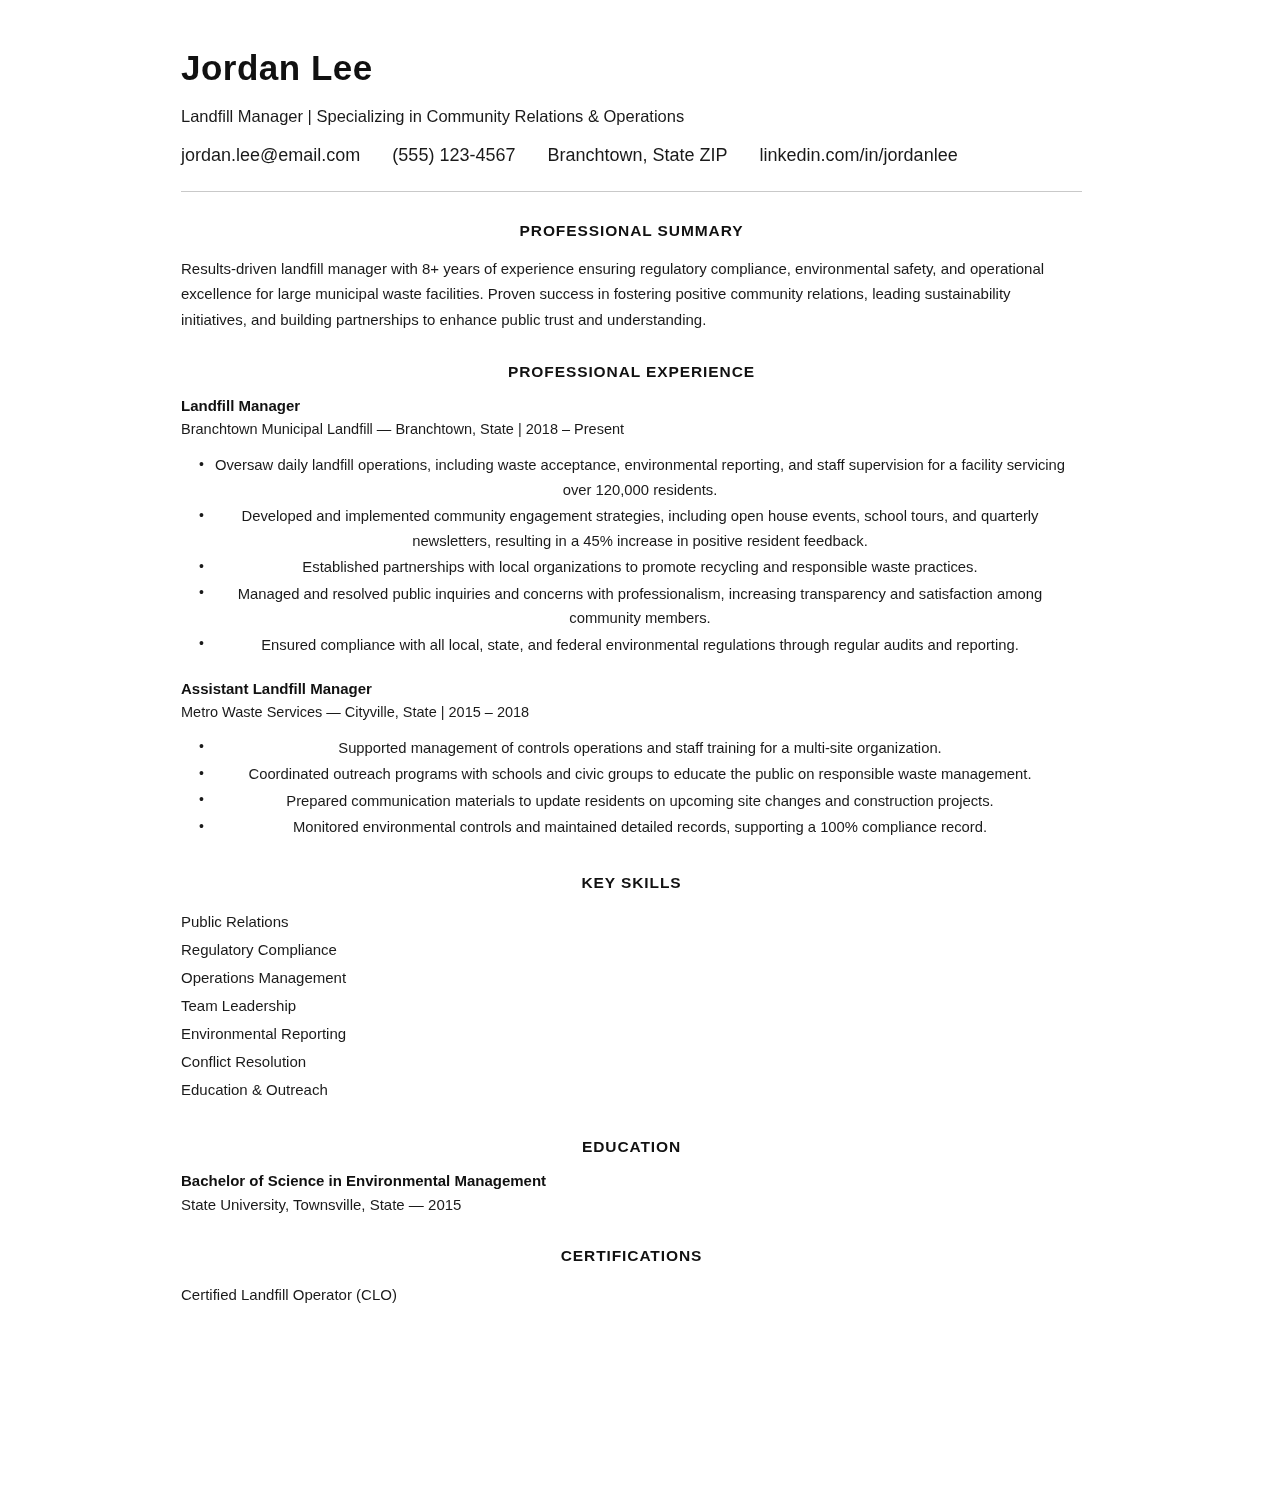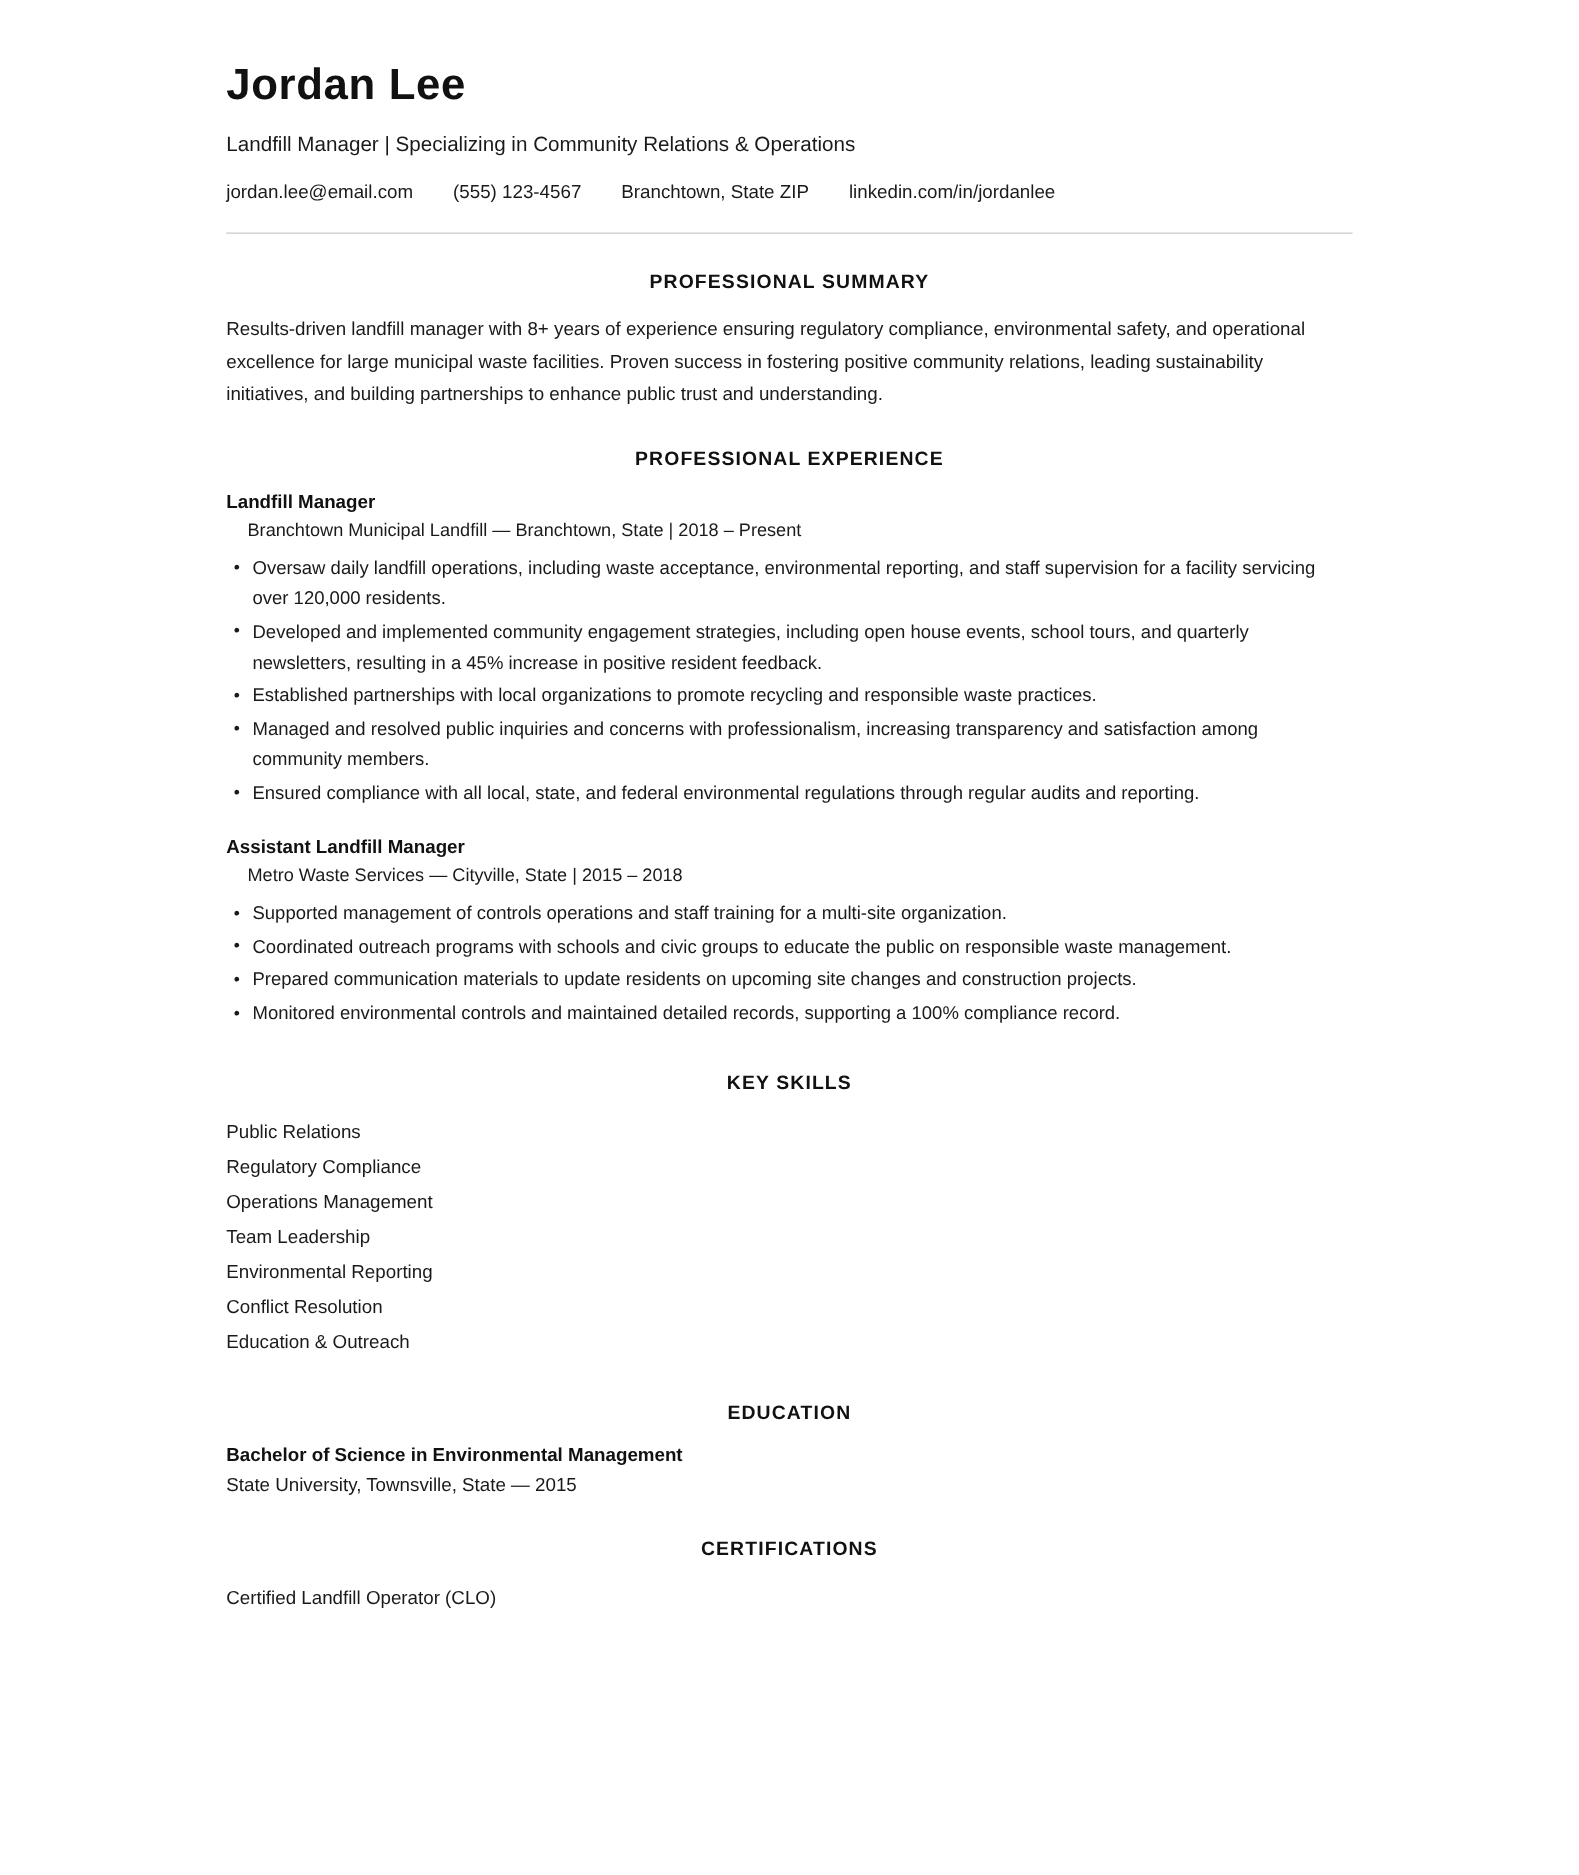--- a/index.html
+++ b/index.html
@@ -39,21 +39,21 @@
     font-size: 16.5px;
     font-weight: normal;
     line-height: 1.35;
     margin: 0 0 16px 0;
     color: #1a1a1a;
   }
   .contact-row {
     display: flex;
     flex-wrap: wrap;
     align-items: baseline;
-    font-size: 15px;
+    font-size: 18px;
     line-height: 1.4;
     color: #1a1a1a;
     margin: 0 0 22px 0;
   }
   .contact-item { margin-right: 32px; white-space: nowrap; }
   .contact-item:last-child { margin-right: 0; }
 
   .rule {
     border: 0;
     border-top: 1px solid #c9c9c9;
@@ -85,27 +85,28 @@
   .job { margin: 0 0 22px 0; }
   .job:last-child { margin-bottom: 0; }
   .job-title {
     font-size: 15px;
     font-weight: bold;
     margin: 0 0 7px 0;
     color: #111111;
   }
   .job-meta {
     font-size: 14.5px;
-    margin: 0 0 10px 17px;
+    margin: 0 0 10px 0;
     color: #1a1a1a;
   }
   ul.bullets {
     list-style: none;
-    margin: 4px;
+    margin: 16px;
     padding: 0;
+    text-align: center;
   }
   ul.bullets li {
     position: relative;
     font-size: 14.8px;
     line-height: 1.66;
     padding-left: 17px;
     margin: 0 0 2px 0;
     color: #1a1a1a;
   }
   ul.bullets li::before {

